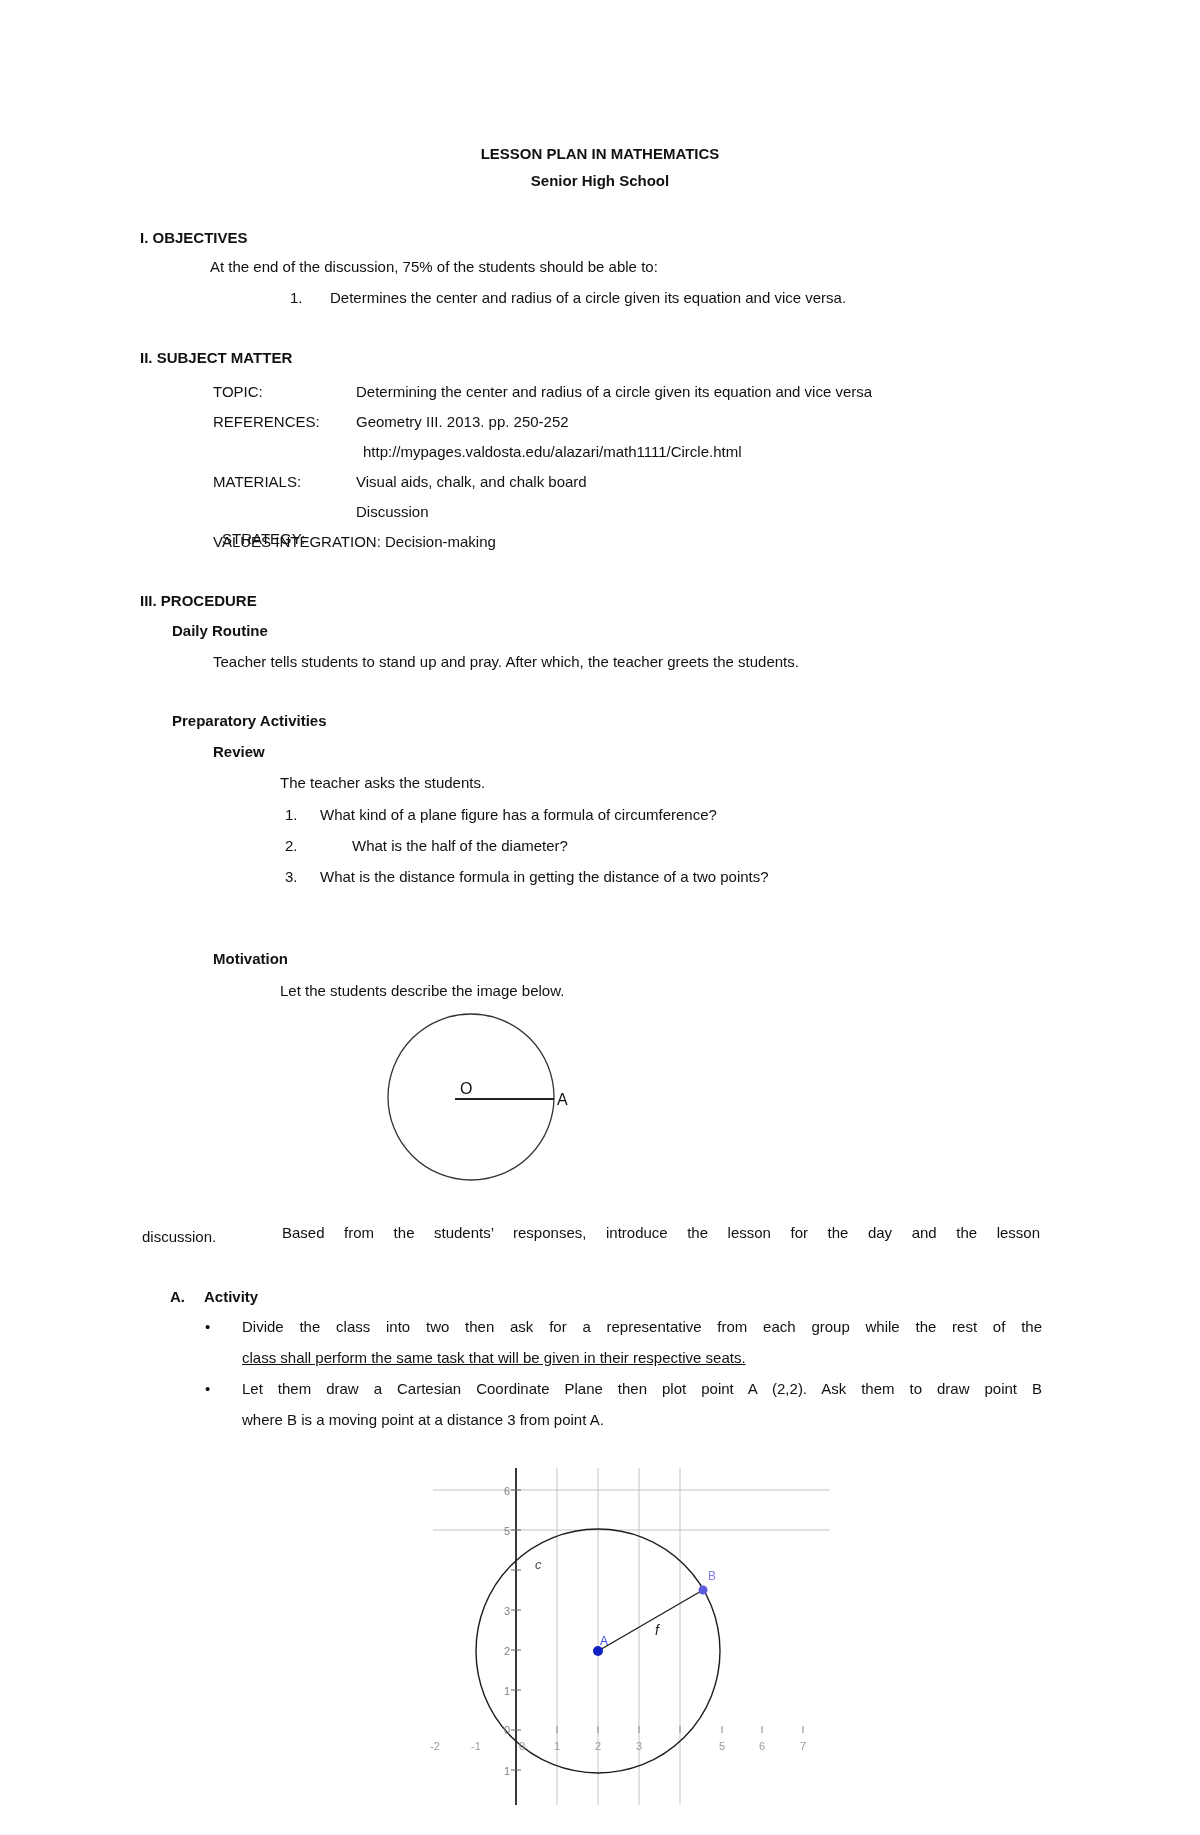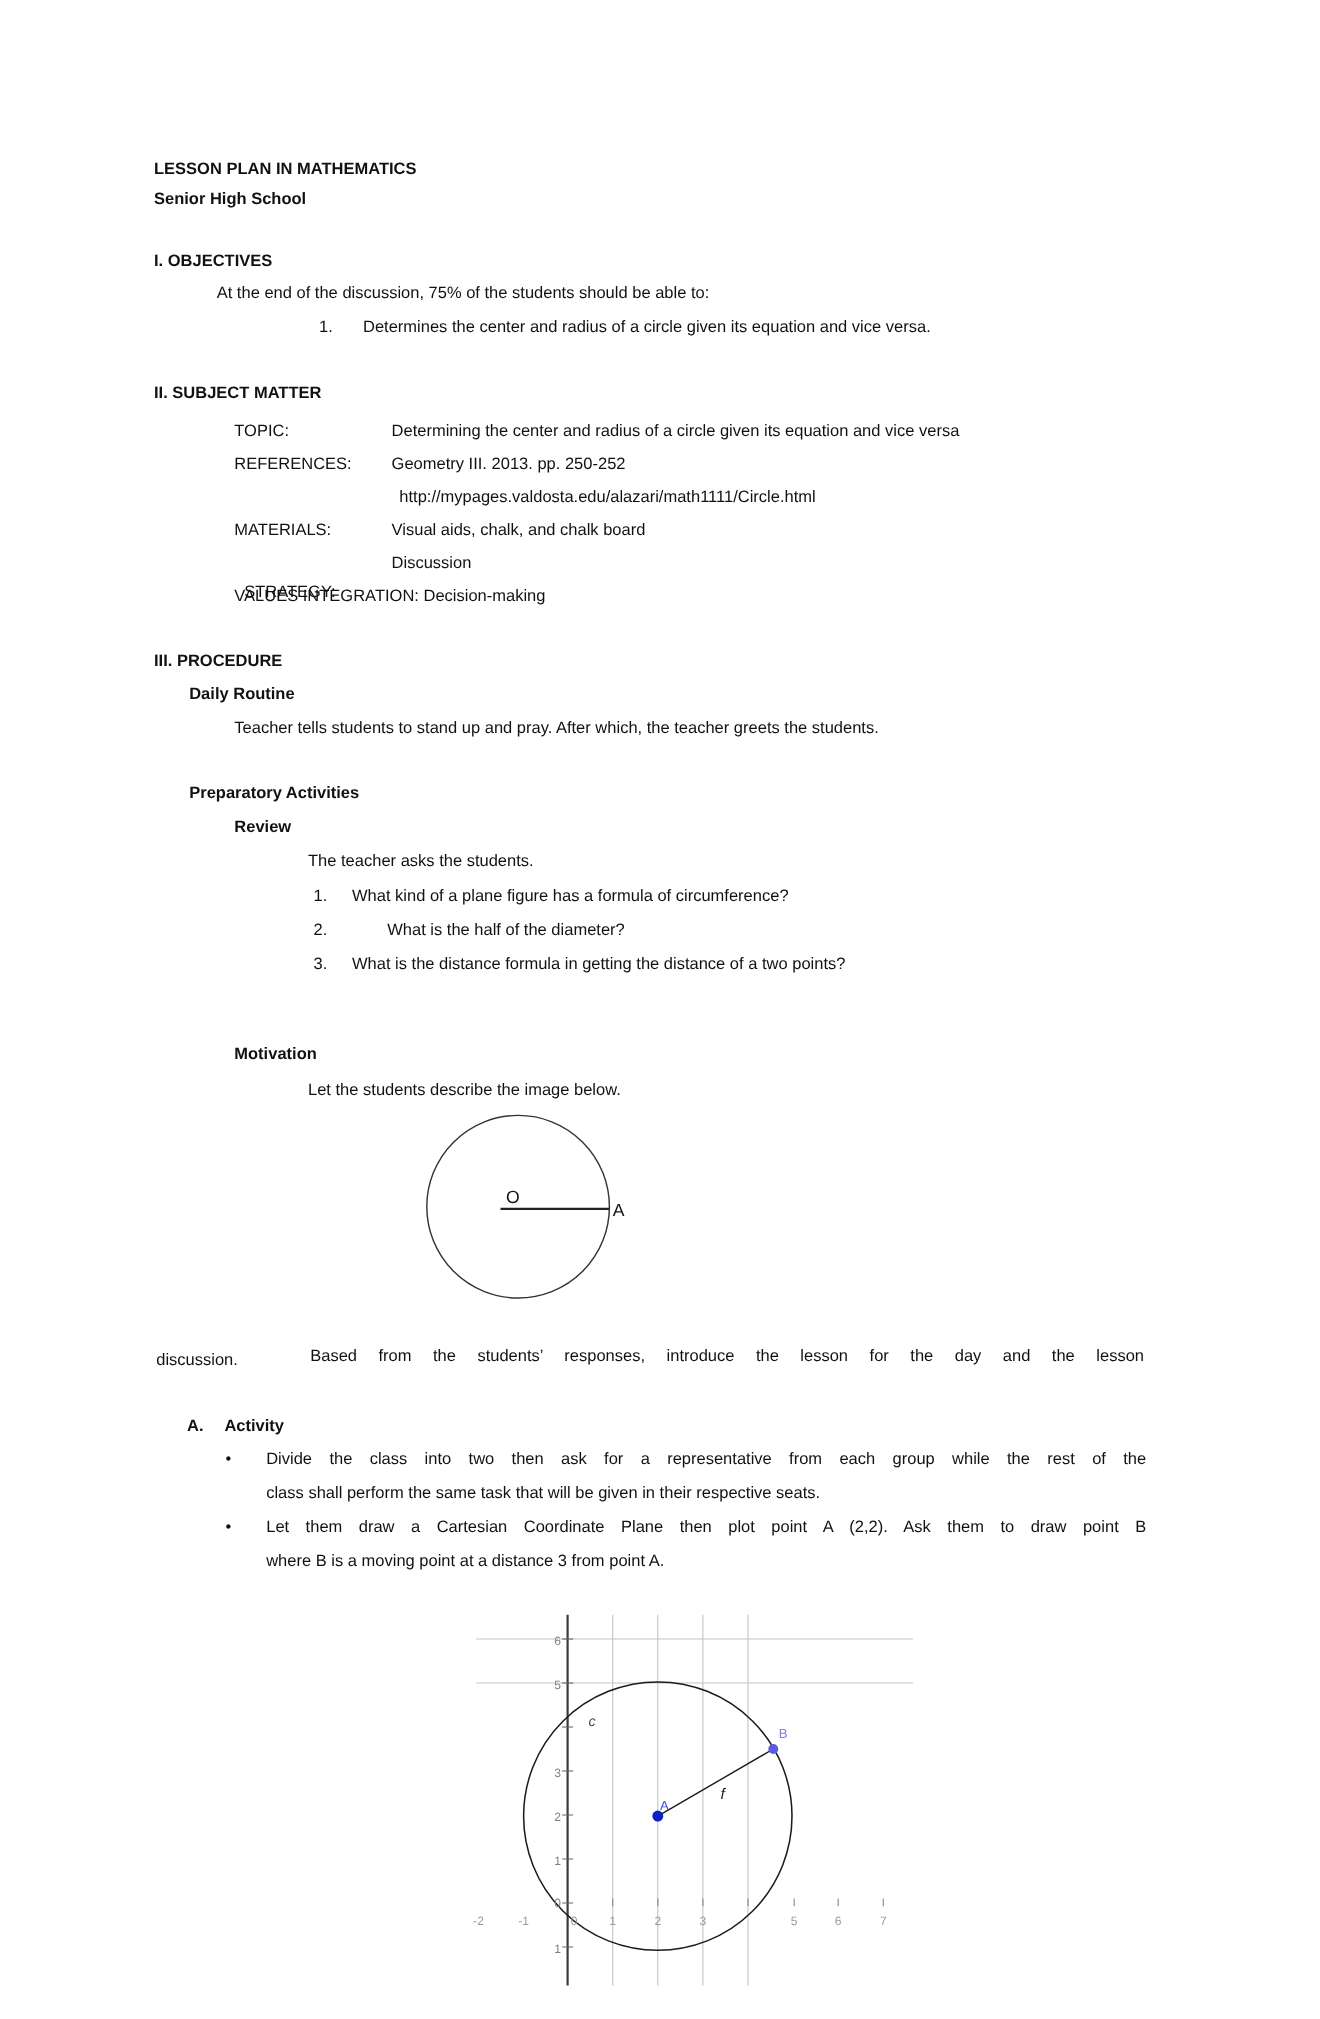--- a/index.html
+++ b/index.html
@@ -4,32 +4,32 @@
 <style>
   html,body{margin:0;padding:0;}
   body{
     width:1200px;height:1835px;position:relative;background:#ffffff;
     font-family:"Liberation Sans","DejaVu Sans",sans-serif;
     font-size:15px;color:#111;overflow:hidden;
   }
   .abs{position:absolute;white-space:nowrap;line-height:20px;}
   .b{font-weight:bold;}
   .justify{text-align:justify;text-align-last:justify;white-space:normal;}
-  .center{}
+  .center{text-align:center;}
   svg{position:absolute;overflow:visible;}
   .figtext{font-family:"Liberation Sans",sans-serif;}
 </style>
 </head>
 <body>
 
 <div class="abs center b" style="left:140px;top:144px;width:920px;">LESSON PLAN IN MATHEMATICS</div>
 <div class="abs center b" style="left:140px;top:171px;width:920px;">Senior High School</div>
 
 <div class="abs b" style="left:140px;top:228px;">I. OBJECTIVES</div>
-<div class="abs" style="left:197px;top:257px;text-align:right;">At the end of the discussion, 75% of the students should be able to:</div>
+<div class="abs" style="left:210px;top:257px;text-align:right;">At the end of the discussion, 75% of the students should be able to:</div>
 <div class="abs" style="left:290px;top:288px;">1.</div>
 <div class="abs" style="left:330px;top:288px;">Determines the center and radius of a circle given its equation and vice versa.</div>
 
 <div class="abs b" style="left:140px;top:348px;">II. SUBJECT MATTER</div>
 <div class="abs" style="left:213px;top:382px;">TOPIC:</div>
 <div class="abs" style="left:356px;top:382px;">Determining the center and radius of a circle given its equation and vice versa</div>
 <div class="abs" style="left:213px;top:412px;">REFERENCES:</div>
 <div class="abs" style="left:356px;top:412px;">Geometry III. 2013. pp. 250-252</div>
 <div class="abs" style="left:363px;top:442px;">http://mypages.valdosta.edu/alazari/math1111/Circle.html</div>
 <div class="abs" style="left:213px;top:472px;">MATERIALS:</div>
@@ -64,21 +64,21 @@
 </svg>
 
 <div class="abs justify" style="left:282px;top:1195px;width:758px;margin-top:28px;">Based from the students’ responses, introduce the lesson for the day and the lesson</div>
 <div class="abs" style="left:142px;top:1227px;">discussion.</div>
 
 <div class="abs b" style="left:170px;top:1287px;">A.</div>
 <div class="abs b" style="left:204px;top:1287px;">Activity</div>
 
 <div class="abs" style="left:205px;top:1317px;">•</div>
 <div class="abs justify" style="left:242px;top:1317px;width:800px;">Divide the class into two then ask for a representative from each group while the rest of the</div>
-<div class="abs" style="left:242px;top:1348px;">class shall perform the same task that will be given in their respective seats.</div>
+<div class="abs" style="left:242px;top:1348px;text-decoration:underline;">class shall perform the same task that will be given in their respective seats.</div>
 
 <div class="abs" style="left:205px;top:1379px;">•</div>
 <div class="abs justify" style="left:242px;top:1379px;width:800px;">Let them draw a Cartesian Coordinate Plane then plot point A (2,2). Ask them to draw point B</div>
 <div class="abs" style="left:242px;top:1410px;">where B is a moving point at a distance 3 from point A.</div>
 
 <svg style="left:360px;top:1468px;" width="500" height="345" viewBox="0 0 500 345">
 
   <g stroke="#c4c4c4" stroke-width="1">
     <line x1="197" y1="0" x2="197" y2="337"></line>
     <line x1="238" y1="0" x2="238" y2="337"></line>

